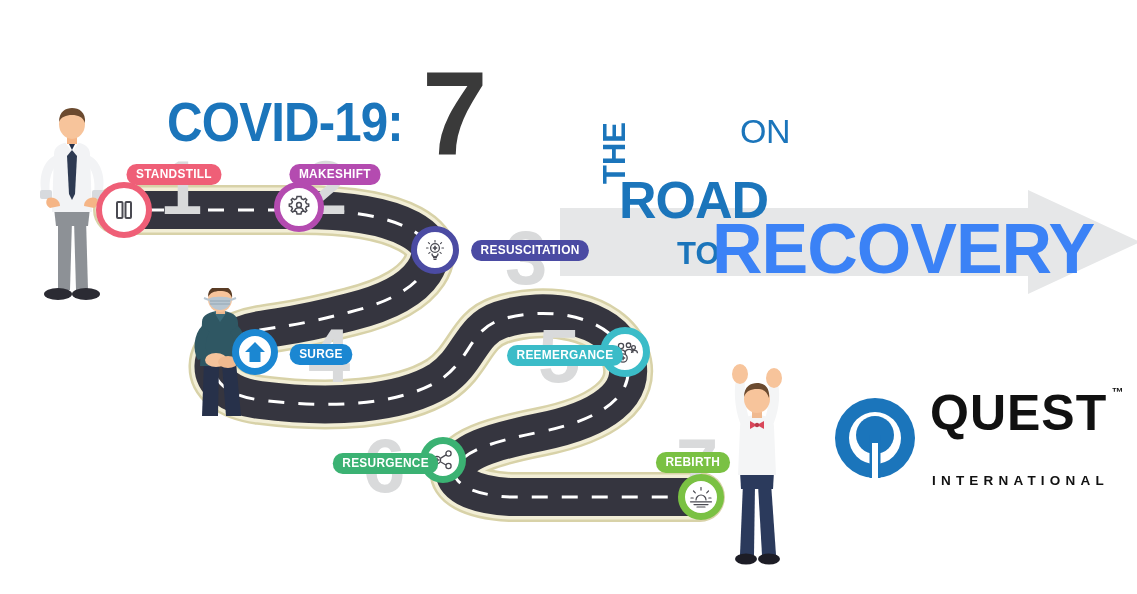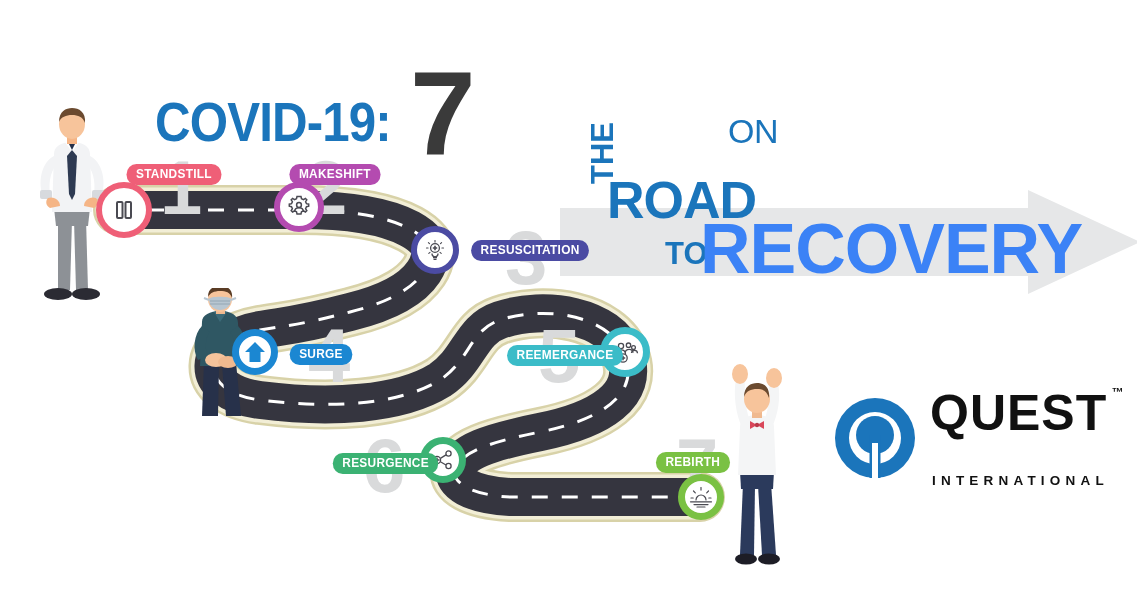--- a/index.html
+++ b/index.html
@@ -13,21 +13,21 @@
     position: relative;
     width: 1137px;
     height: 594px;
     background: #ffffff;
     overflow: hidden;
   }
 
   
   .title-wrap {
     position: absolute;
-    left: 155px; top: 36px;
+    left: 167px; top: 36px;
     width: 860px; height: 240px;
     pointer-events: none;
   }
   .title-line {
     position: absolute;
     white-space: nowrap;
     line-height: 1;
   }
   .t-covid {
     left: 0px; top: 58px;

